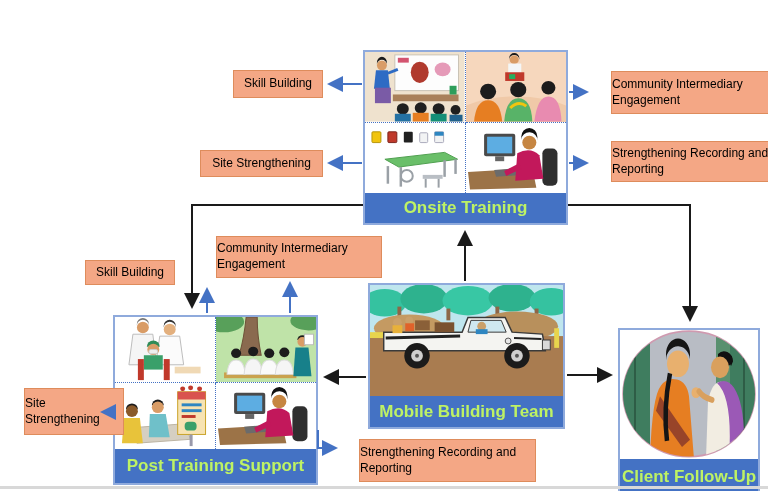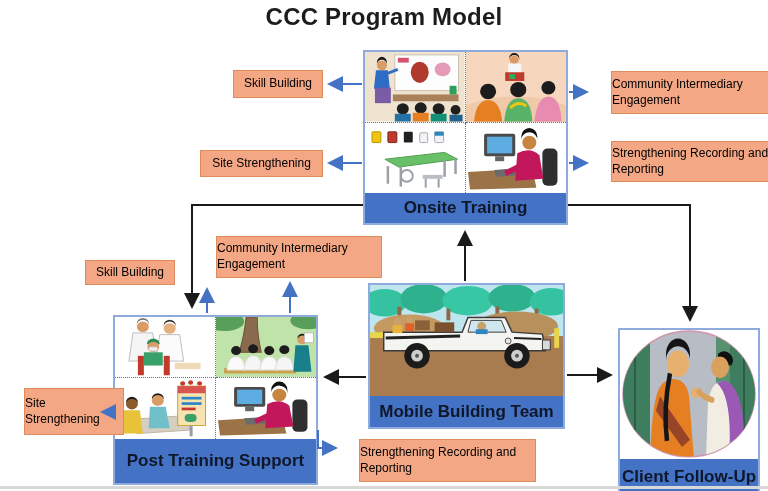--- a/index.html
+++ b/index.html
@@ -9,38 +9,37 @@
          font-size:24px;font-weight:600;letter-spacing:.2px;color:#1c1c1c;}
   
   .block{position:absolute;box-sizing:border-box;border:2px solid #8FAADC;background:#fff;
          display:flex;flex-direction:column;}
   .imgs{flex:1;display:grid;grid-template-columns:1fr 1fr;grid-template-rows:1fr 1fr;min-height:0;}
   .cell{position:relative;overflow:hidden;box-sizing:border-box;}
   .cell.br{border-right:1.6px dotted #4472C4;}
   .cell.bb{border-bottom:1.6px dotted #4472C4;}
   .cell svg,.scene svg{display:block;width:100%;height:100%;}
   .scene{flex:1;min-height:0;position:relative;}
-  .bar{background:#4472C4;color:#0f172a;display:flex;align-items:center;justify-content:center;
+  .bar{background:#4472C4;color:#bef264;display:flex;align-items:center;justify-content:center;
        font-weight:600;font-size:17px;flex:0 0 auto;}
   
   .olabel{position:absolute;box-sizing:border-box;background:#F4A785;border:1.5px solid #DE8C5C;
           color:#000000;font-size:12px;line-height:1.3;display:flex;align-items:center;}
   .olabel.center{justify-content:center;text-align:center;}
   .olabel.leftpad{padding-left:0;padding-right:4px;text-align:left;margin-left:19px;}
   .overlay{position:absolute;left:0;top:0;pointer-events:none;}
   .blk{stroke:#1a1a1a;stroke-width:2;fill:none;}
   .blu{stroke:#4472C4;stroke-width:2;fill:none;}
   .bottom-strip{position:absolute;left:0;top:486px;width:768px;height:3px;background:#d8d8d8;}
 </style>
 </head>
 <body>
 
 <div class="canvas">
 
-  <div class="title">CCC Program Model</div>
 
   <div class="block" style="left:363px;top:50px;width:205px;height:175px;">
     <div class="imgs">
       <div class="cell br bb">
         <svg viewBox="0 0 100 72" preserveAspectRatio="none">
           <rect width="100" height="72" fill="#efe2ce"></rect>
           <rect x="30" y="3" width="64" height="37" fill="#fdfdfd" stroke="#c9c2b4"></rect>
           <rect x="33" y="6" width="11" height="5" fill="#d35470"></rect>
           <ellipse cx="55" cy="21" rx="9" ry="11" fill="#b03a2e"></ellipse>
           <ellipse cx="78" cy="18" rx="8" ry="7" fill="#e59ab8"></ellipse>
@@ -235,21 +234,21 @@
           <rect x="21" y="13" width="25" height="16" fill="#5dade2"></rect>
           <rect x="29" y="32" width="9" height="5" fill="#666"></rect>
           <path d="M28,45 l24,-2 3,7 -25,2 z" fill="#6b6b6b"></path>
           <path d="M55,16 a8,8 0 0 1 16,1 l0,-4 a8,9 0 0 0 -16,0 z" fill="#111"></path>
           <circle cx="63" cy="19" r="7" fill="#c68642"></circle>
           <path d="M51,29 q13,-7 22,2 l4,23 -28,2 z" fill="#c2185b"></path>
           <path d="M53,38 L38,46 l2,5 15,-7 z" fill="#c2185b"></path>
         </svg>
       </div>
     </div>
-    <div class="bar" style="height:44px;">Post Training Support</div>
+    <div class="bar" style="height:34px;">Post Training Support</div>
   </div>
 
   <div class="block" style="left:618px;top:328px;width:142px;height:168px;">
     <div class="scene">
       <svg viewBox="0 0 138 107" preserveAspectRatio="none">
         <rect width="138" height="107" fill="#ffffff"></rect>
         <defs>
             <clipPath id="cf-oval">
               <ellipse cx="69" cy="53" rx="66" ry="52"></ellipse>
             </clipPath>

